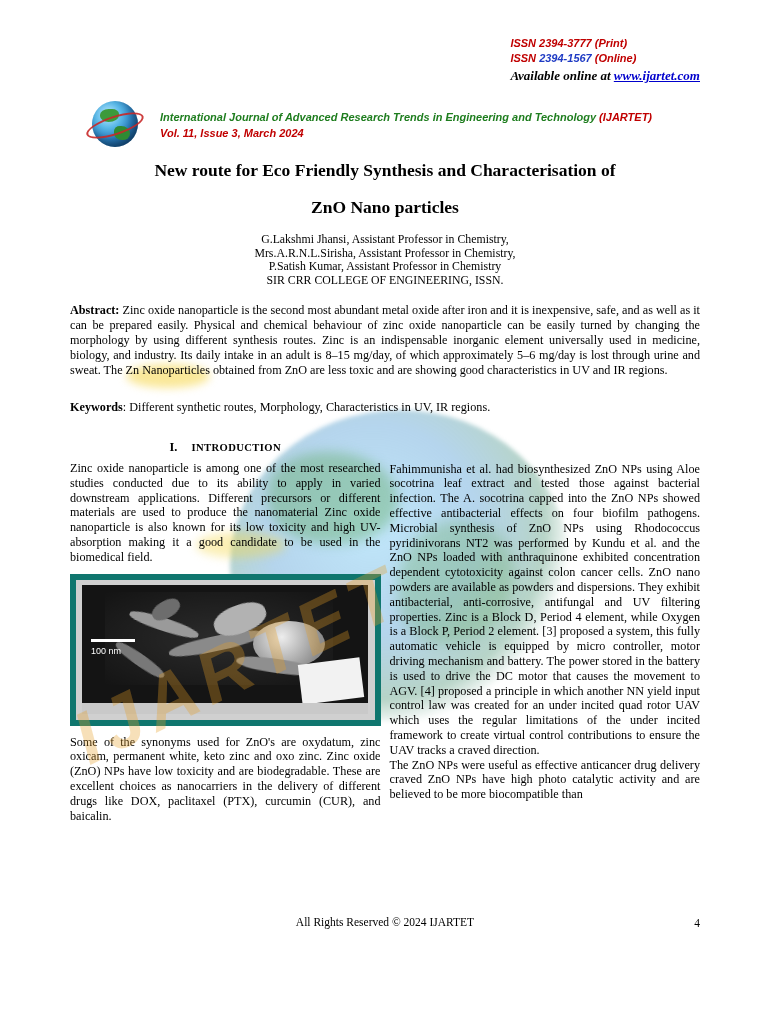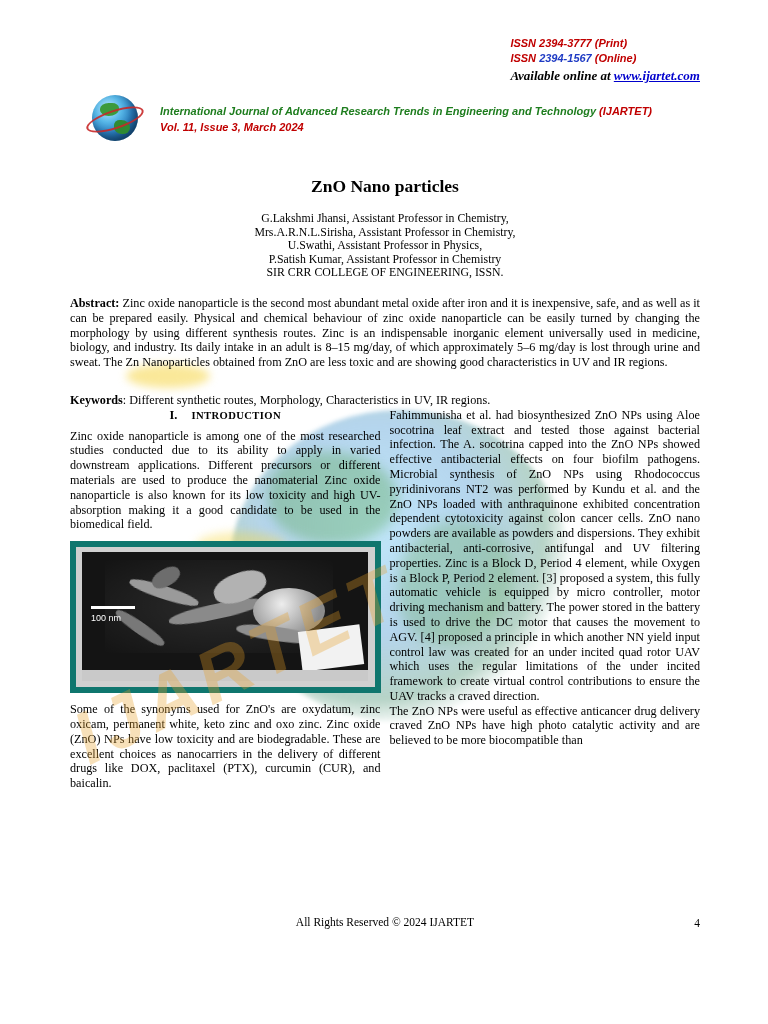--- a/index.html
+++ b/index.html
@@ -37,21 +37,21 @@
     position:absolute; top:36px; right:68px; text-align:left; z-index:1;
     font-family:"Liberation Sans", sans-serif; font-style:italic; font-weight:bold;
     font-size:11px; line-height:15px; color:#c00000;
   }
   .issn-blue { color:#1f3bc4; }
   .available-line {
     margin-top:2px; color:#000;
     font-family:"Liberation Serif", serif; font-size:13px;
   }
   .available-line a { color:#0000cc; font-style:italic; font-weight:bold; }
-  .journal-header { position:absolute; top:94px; left:88px; display:flex; align-items:center; gap:16px; z-index:1; }
+  .journal-header { position:absolute; top:100px; left:88px; display:flex; align-items:center; gap:16px; z-index:1; }
   .logo { width:56px; height:50px; position:relative; }
   .logo-globe {
     position:absolute; top:1px; left:4px; width:46px; height:46px; border-radius:50%;
     background: radial-gradient(circle at 35% 30%, #bfe9ff 0%, #58b8e8 30%, #2a7fc0 55%, #14548f 85%);
     box-shadow: inset -4px -5px 8px rgba(0,0,0,0.35);
   }
   .logo-land-1 { position:absolute; left:12px; top:9px; width:19px; height:13px;
     background:#3c9a3c; border-radius:50% 40% 60% 50%; }
   .logo-land-2 { position:absolute; left:26px; top:26px; width:16px; height:14px;
     background:#2f8a33; border-radius:40% 60% 50% 55%; }
@@ -64,21 +64,21 @@
   .journal-name { color:#1e7d1e; }
   .journal-abbr { color:#c00000; }
   .volume-line { color:#c00000; }
   
   .main { position:absolute; left:70px; top:160px; width:630px; z-index:1; }
   .title { text-align:center; font-weight:bold; font-size:17.5px; line-height:21px; }
   .title-line2 { margin-top:16px; }
   .authors { margin-top:15px; text-align:center; font-size:11.8px; line-height:13.6px; }
   .abstract { margin-top:16px; text-align:justify; font-size:12.2px; line-height:14.8px; }
   .keywords { margin-top:23px; text-align:justify; font-size:12.2px; line-height:14.8px; }
-  .columns { display:flex; gap:9px; align-items:flex-start; }
+  .columns { margin-top:25px; display:flex; gap:9px; align-items:center; }
   .col { width:311px; text-align:justify; font-size:12.2px; line-height:14.8px; }
   .section-heading { text-align:center; font-weight:bold; font-size:12.4px; margin-bottom:5px; }
   .intro-title { margin-left:14px; font-size:10.6px; letter-spacing:0.4px; }
   .bodypara { margin:0; }
   .para-gap { margin-top:0; }
   
   .sem-figure {
     position:relative; margin:9px 0 9px 0; height:152px;
     background:#d0d0d0; border:6px solid #0f766e; padding:5px 7px 6px 6px;
   }
@@ -132,27 +132,27 @@
     </div>
     <div class="journal-lines">
       <div><span class="journal-name">International Journal of Advanced Research Trends in Engineering and Technology </span><span class="journal-abbr">(IJARTET)</span></div>
       <div class="volume-line">Vol. 11, Issue 3, March 2024</div>
     </div>
   </div>
 
   <div class="main">
 
     <div class="title">
+      <div>New route for Eco Friendly Synthesis and Characterisation of</div>
       <div class="title-line2">ZnO Nano particles</div>
     </div>
 
     <div class="authors">
       <div>G.Lakshmi Jhansi, Assistant Professor in Chemistry,</div>
       <div>Mrs.A.R.N.L.Sirisha, Assistant Professor in Chemistry,</div>
-      <div>U.Swathi, Assistant Professor in Physics,</div>
       <div>P.Satish Kumar, Assistant Professor in Chemistry</div>
       <div>SIR CRR COLLEGE OF ENGINEERING, ISSN.</div>
     </div>
 
     <p class="abstract"><b>Abstract:</b><span> Zinc oxide nanoparticle is the second most abundant metal oxide after iron and it is inexpensive, safe, and as well as it can be prepared easily. Physical and chemical behaviour of zinc oxide nanoparticle can be easily turned by changing the morphology by using different synthesis routes. Zinc is an indispensable inorganic element universally used in medicine, biology, and industry. Its daily intake in an adult is 8–15 mg/day, of which approximately 5–6 mg/day is lost through urine and sweat. The Zn Nanoparticles obtained from ZnO are less toxic and are showing good characteristics in UV and IR regions.</span></p>
 
     <p class="keywords"><b>Keywords</b><span>: Different synthetic routes, Morphology, Characteristics in UV, IR regions.</span></p>
 
     <div class="columns">
 

